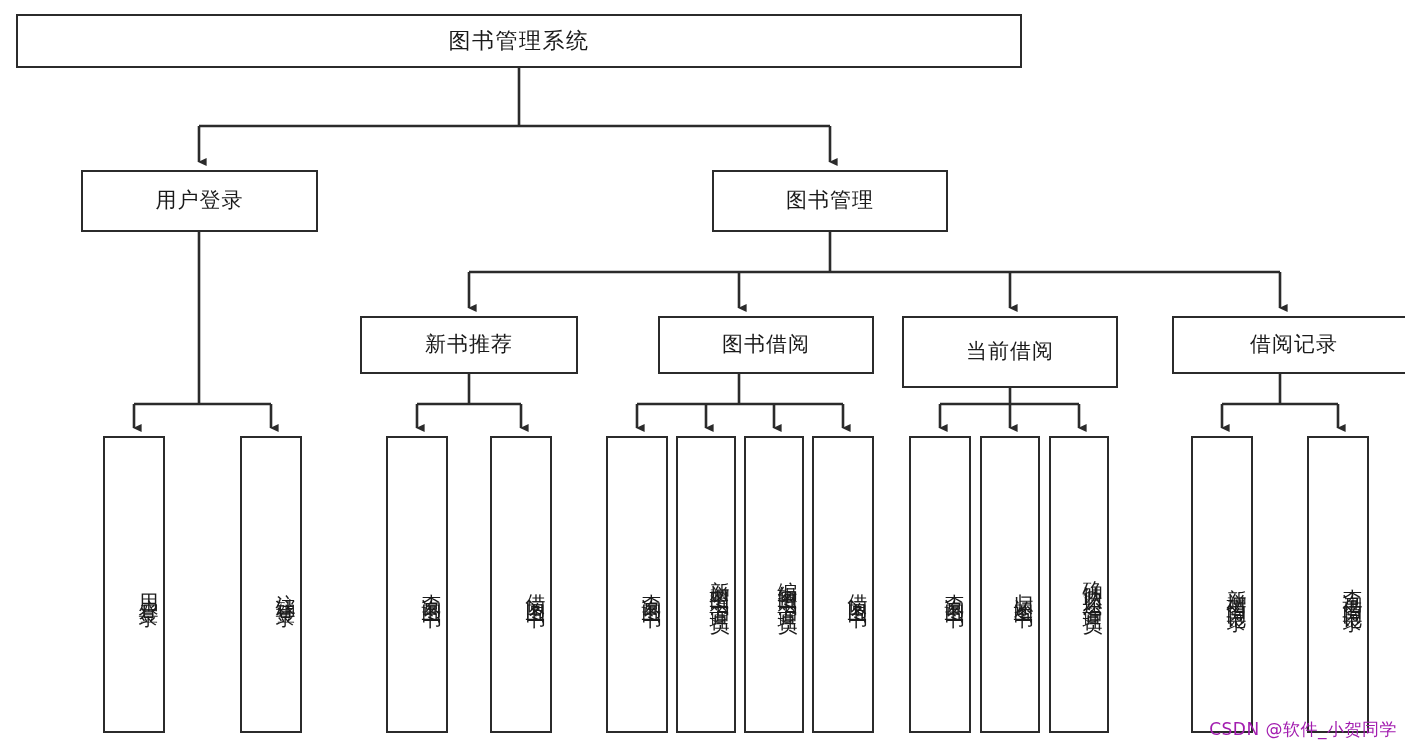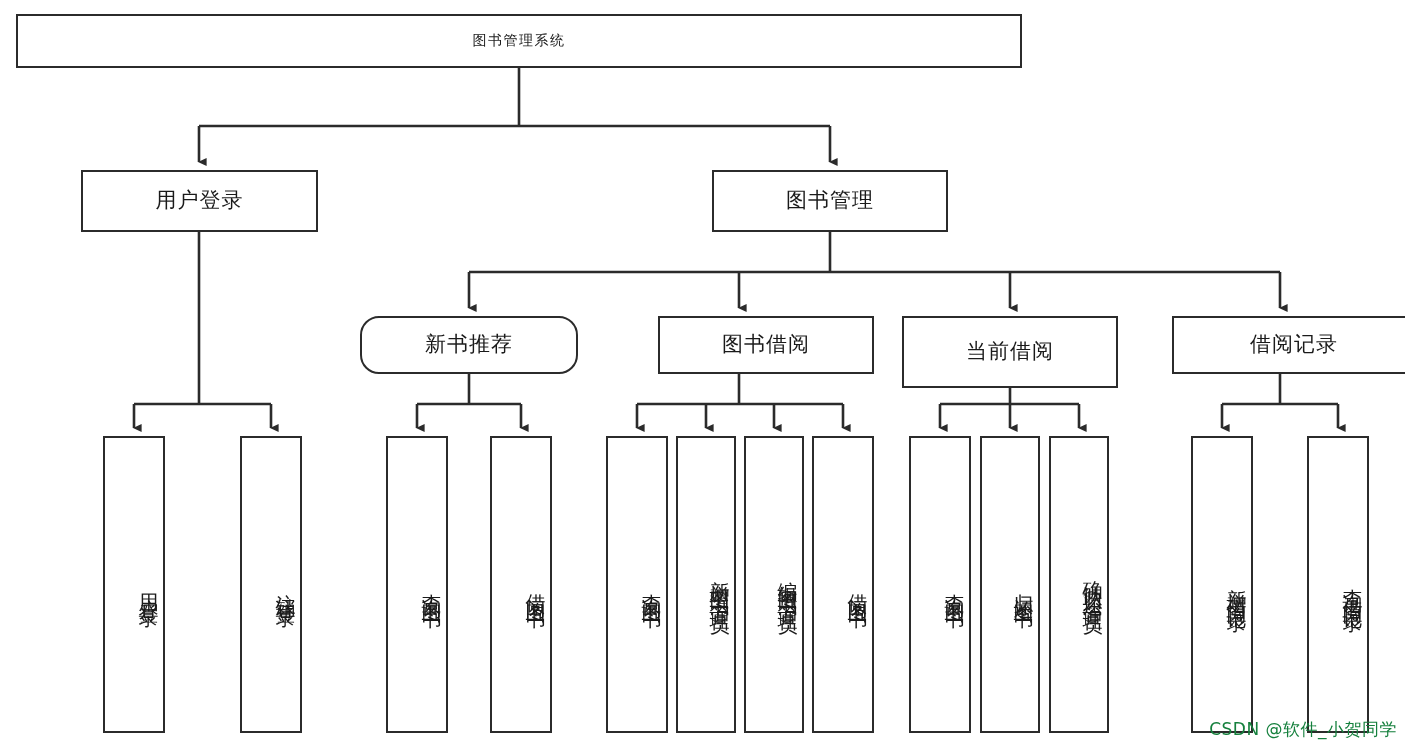--- a/index.html
+++ b/index.html
@@ -32,44 +32,43 @@
     justify-content: center;
     color: #1a1a1a;
     z-index: 2;
   }
   .node.h {
     font-size: 21px;
     line-height: 1.2;
     letter-spacing: 1px;
   }
   .node.root {
-    font-size: 14px;
+    font-size: 22px;
     letter-spacing: 1.5px;
-    font-family: Liberation Serif, serif;
   }
   .node.v {
     writing-mode: vertical-rl;
     text-orientation: upright;
     font-size: 20px;
     letter-spacing: 5px;
     padding-top: 6px;
     align-items: flex-start;
     justify-content: center;
   }
   .node.v > span {
     writing-mode: vertical-rl;
     text-orientation: upright;
     display: block;
   }
   .watermark {
     position: absolute;
     right: 8px;
     bottom: 6px;
     font-size: 17px;
-    color: #15803d;
+    color: #a21caf;
     letter-spacing: 0.5px;
     z-index: 5;
     white-space: nowrap;
   }
 </style>
 </head>
 <body>
 
 <div id="canvas">
 
@@ -127,21 +126,21 @@
     <span>图书管理系统</span>
   </div>
 
   <div class="node h" style="left:81px; top:170px; width:237px; height:62px;">
     <span>用户登录</span>
   </div>
   <div class="node h" style="left:712px; top:170px; width:236px; height:62px;align-items:center;">
     <span>图书管理</span>
   </div>
 
-  <div class="node h" style="left:360px; top:316px; width:218px; height:58px;border-radius:19px;">
+  <div class="node h" style="left:360px; top:316px; width:218px; height:58px;">
     <span>新书推荐</span>
   </div>
   <div class="node h" style="left:631px; top:316px; width:216px; height:58px;margin-left:27px;">
     <span>图书借阅</span>
   </div>
   <div class="node h" style="left:902px; top:316px; width:216px; height:72px;">
     <span>当前借阅</span>
   </div>
   <div class="node h" style="left:1172px; top:316px; width:244px; height:58px;">
     <span>借阅记录</span>

